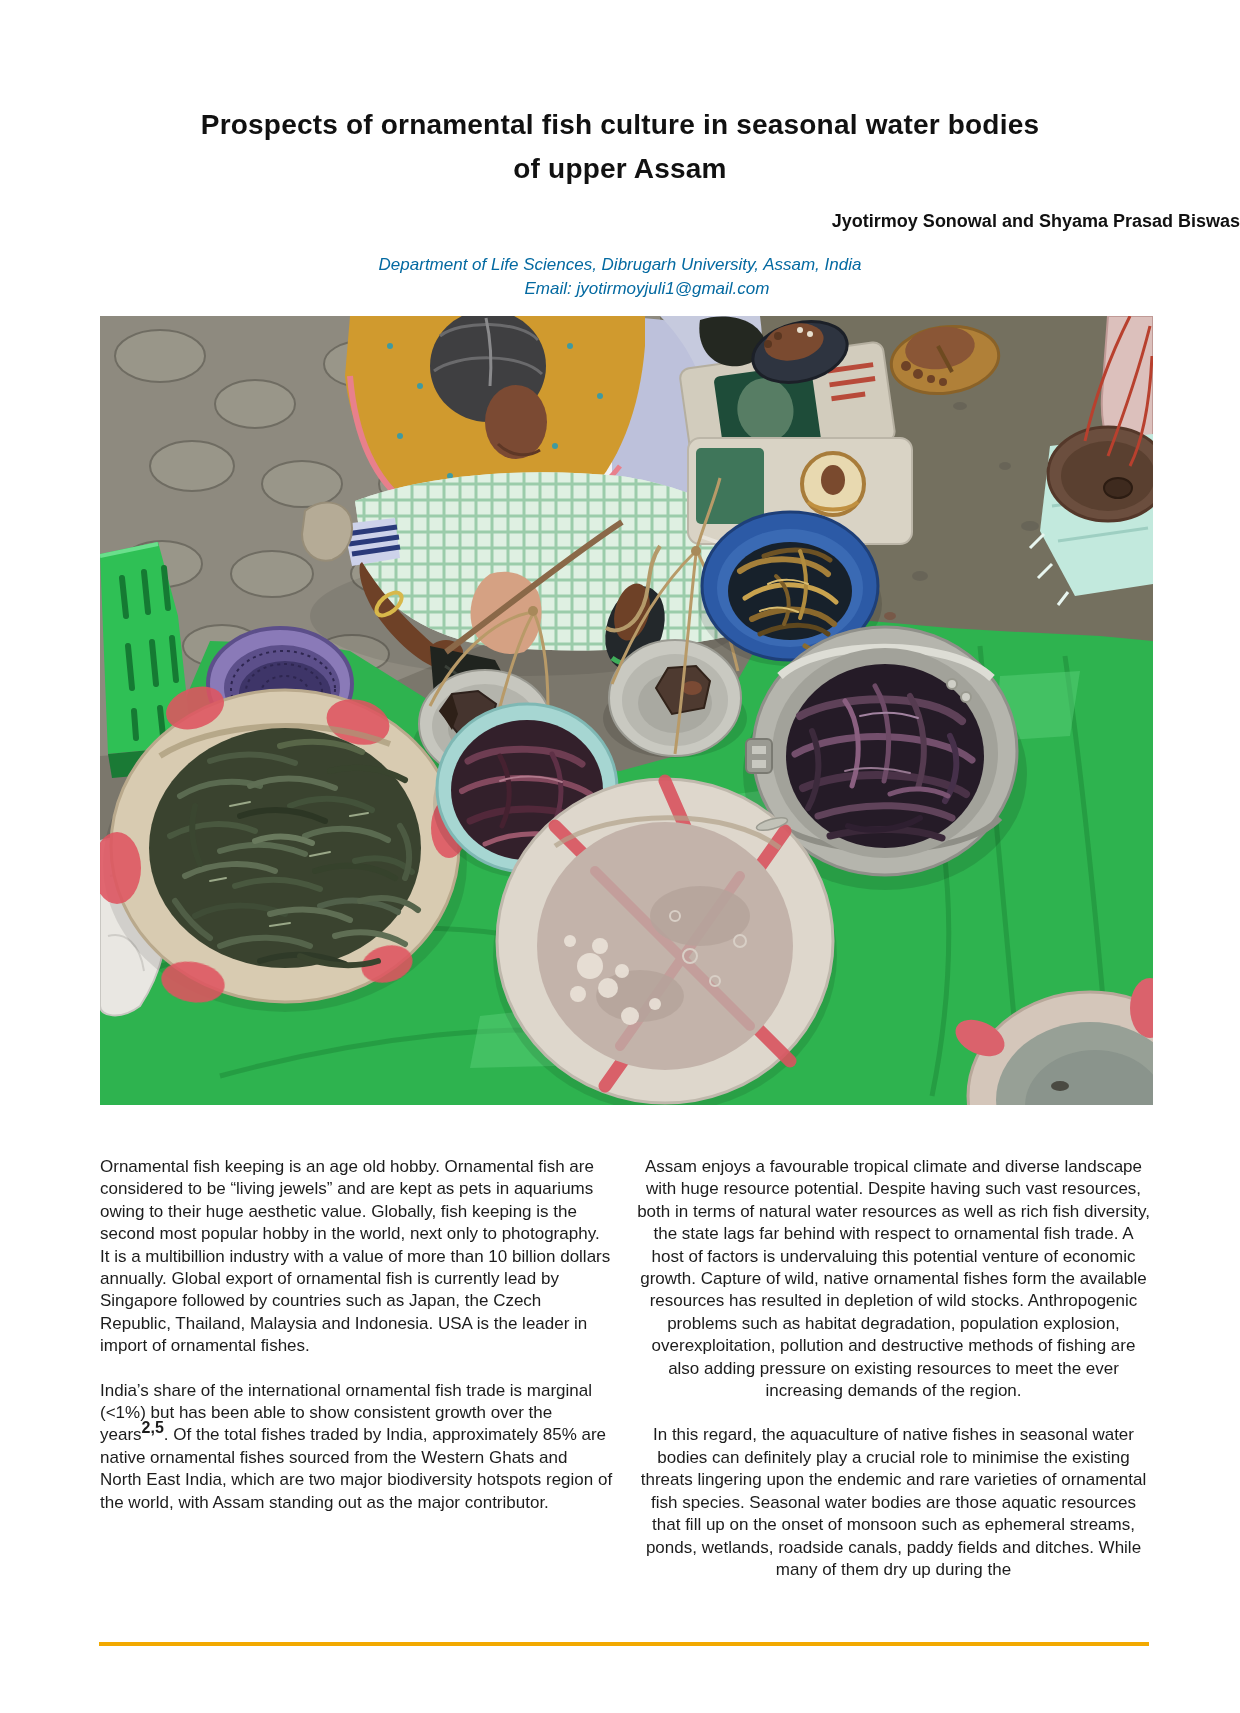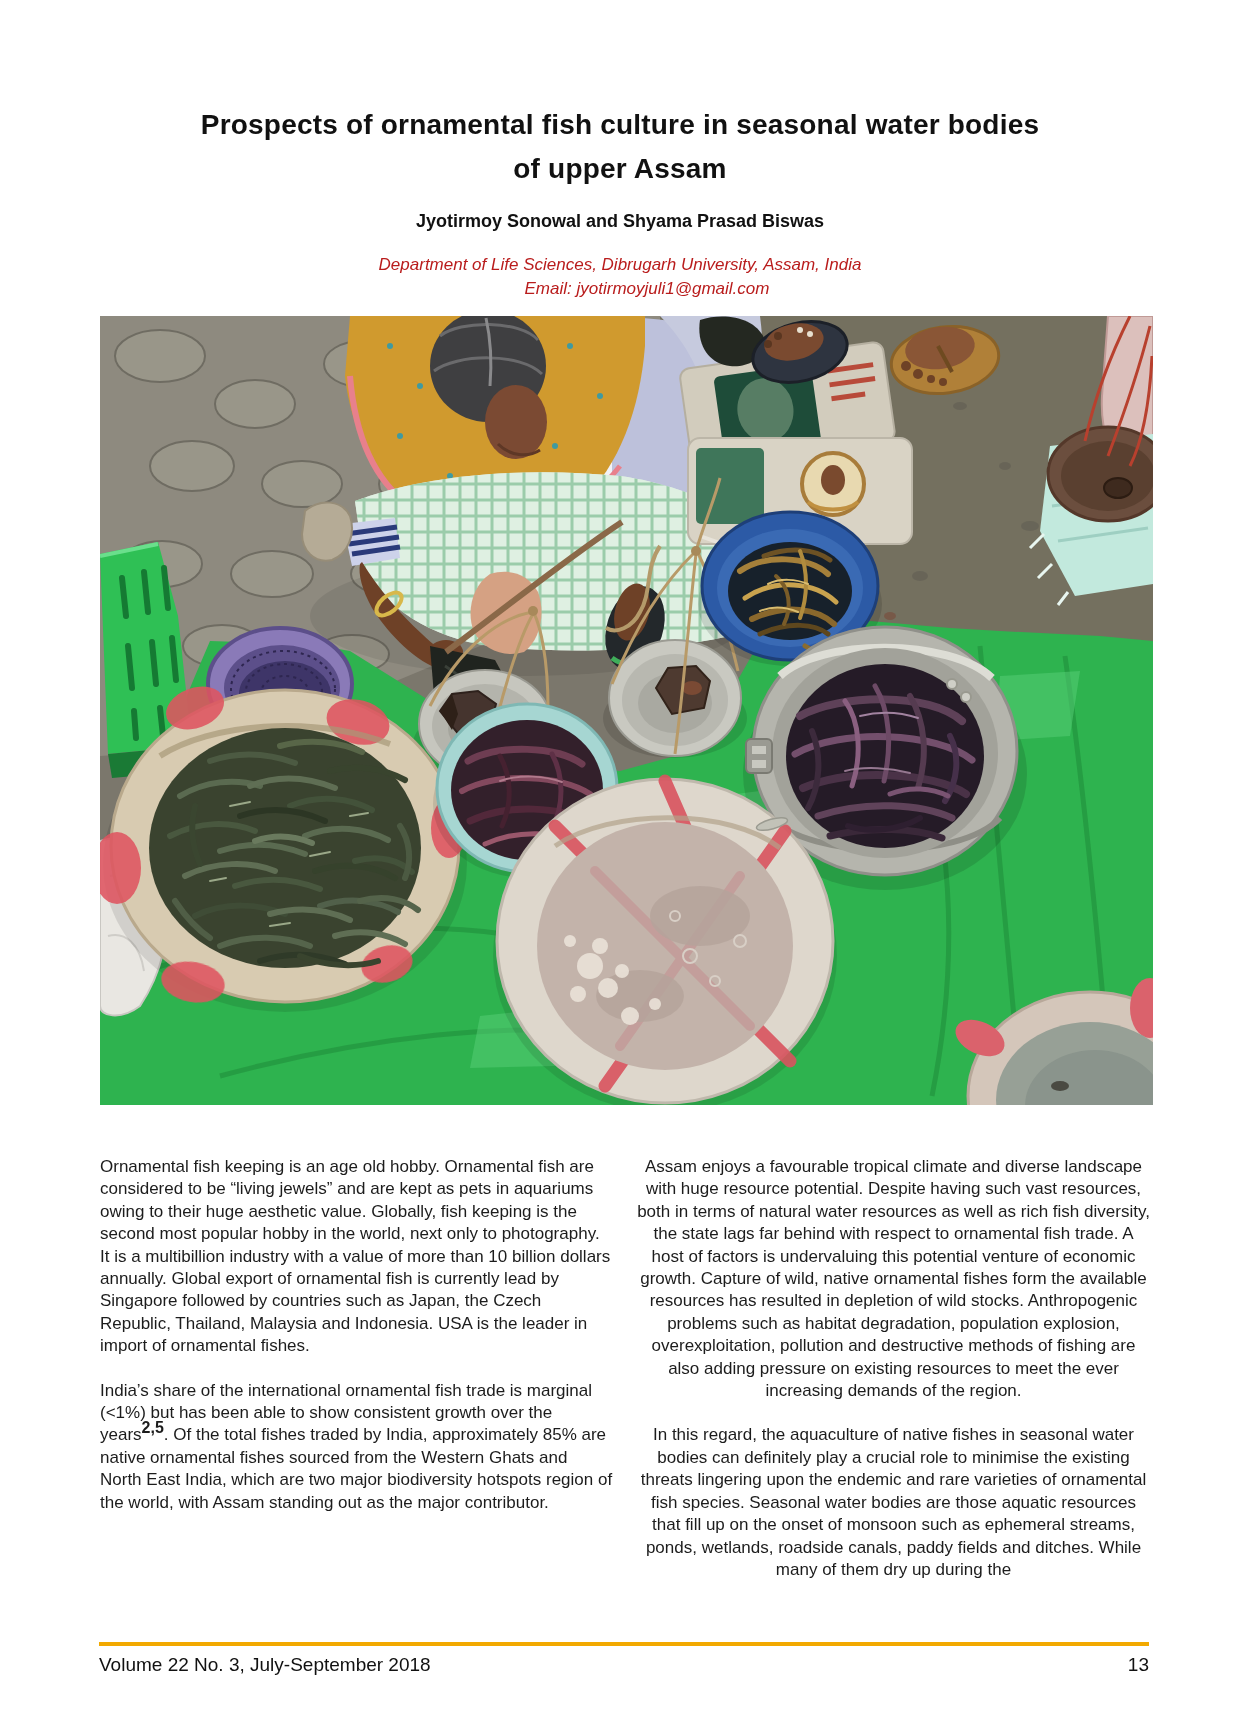--- a/index.html
+++ b/index.html
@@ -1,24 +1,24 @@
 <!DOCTYPE html>
 <html><head>
 <meta charset="utf-8">
 <style>
   html,body{margin:0;padding:0;background:#fff;}
   .page{position:relative;width:1240px;height:1713px;background:#ffffff;overflow:hidden;
         font-family:"Liberation Sans",sans-serif;color:#1a1a1a;}
   .title{position:absolute;left:0;width:1240px;text-align:center;font-weight:bold;
          font-size:28px;letter-spacing:.2px;color:#111;}
   .t1{top:109px;} .t2{top:153px;}
-  .authors{position:absolute;left:0;top:211px;width:1240px;text-align:center;
+  .authors{position:absolute;left:0;top:211px;width:1240px;text-align:right;
            font-weight:bold;font-size:18px;color:#111;}
   .affil{position:absolute;left:0;width:1240px;text-align:center;font-style:italic;
-         font-size:17px;color:#b91c1c;}
+         font-size:17px;color:#0369a1;}
   .a1{top:255px;} .a2{top:279px;margin-left:27px;}
   .figure{position:absolute;left:100px;top:316px;width:1053px;height:789px;overflow:hidden;}
   .figure svg{display:block;}
   .caption{position:absolute;left:100px;top:1112px;width:900px;font-style:italic;
            font-size:17px;color:#222;}
   .col{position:absolute;top:1152px;width:513px;font-size:17px;line-height:22.4px;
        color:#1c1c1c;text-align:left;}
   .col p{margin:4px 0 22px 0;}
   .col sup{font-size:16px;line-height:0;font-weight:bold;}
   .colL{left:100px;} .colR{left:637px;text-align:center;}
@@ -432,18 +432,14 @@
     <p>Ornamental fish keeping is an age old hobby. Ornamental fish are considered to be “living jewels” and are kept as pets in aquariums owing to their huge aesthetic value. Globally, fish keeping is the second most popular hobby in the world, next only to photography. It is a multibillion industry with a value of more than 10 billion dollars annually. Global export of ornamental fish is currently lead by Singapore followed by countries such as Japan, the Czech Republic, Thailand, Malaysia and Indonesia. USA is the leader in import of ornamental fishes.</p>
     <p><span>India’s share of the international ornamental fish trade is marginal (&lt;1%) but has been able to show consistent growth over the years</span><sup>2,5</sup><span>. Of the total fishes traded by India, approximately 85% are native ornamental fishes sourced from the Western Ghats and North East India, which are two major biodiversity hotspots region of the world, with Assam standing out as the major contributor.</span></p>
   </div>
 
   <div class="col colR">
     <p>Assam enjoys a favourable tropical climate and diverse landscape with huge resource potential. Despite having such vast resources, both in terms of natural water resources as well as rich fish diversity, the state lags far behind with respect to ornamental fish trade. A host of factors is undervaluing this potential venture of economic growth. Capture of wild, native ornamental fishes form the available resources has resulted in depletion of wild stocks. Anthropogenic problems such as habitat degradation, population explosion, overexploitation, pollution and destructive methods of fishing are also adding pressure on existing resources to meet the ever increasing demands of the region.</p>
     <p>In this regard, the aquaculture of native fishes in seasonal water bodies can definitely play a crucial role to minimise the existing threats lingering upon the endemic and rare varieties of ornamental fish species. Seasonal water bodies are those aquatic resources that fill up on the onset of monsoon such as ephemeral streams, ponds, wetlands, roadside canals, paddy fields and ditches. While many of them dry up during the</p>
   </div>
 
   <div class="footer-rule" style="background: rgb(242, 169, 0);"></div>
-  <div class="footer-text">
-    <span class="vol">Volume 22 No. 3, July-September 2018</span>
-    <span class="pg">13</span>
-  </div>
 
 </div>
 
 </body></html>

